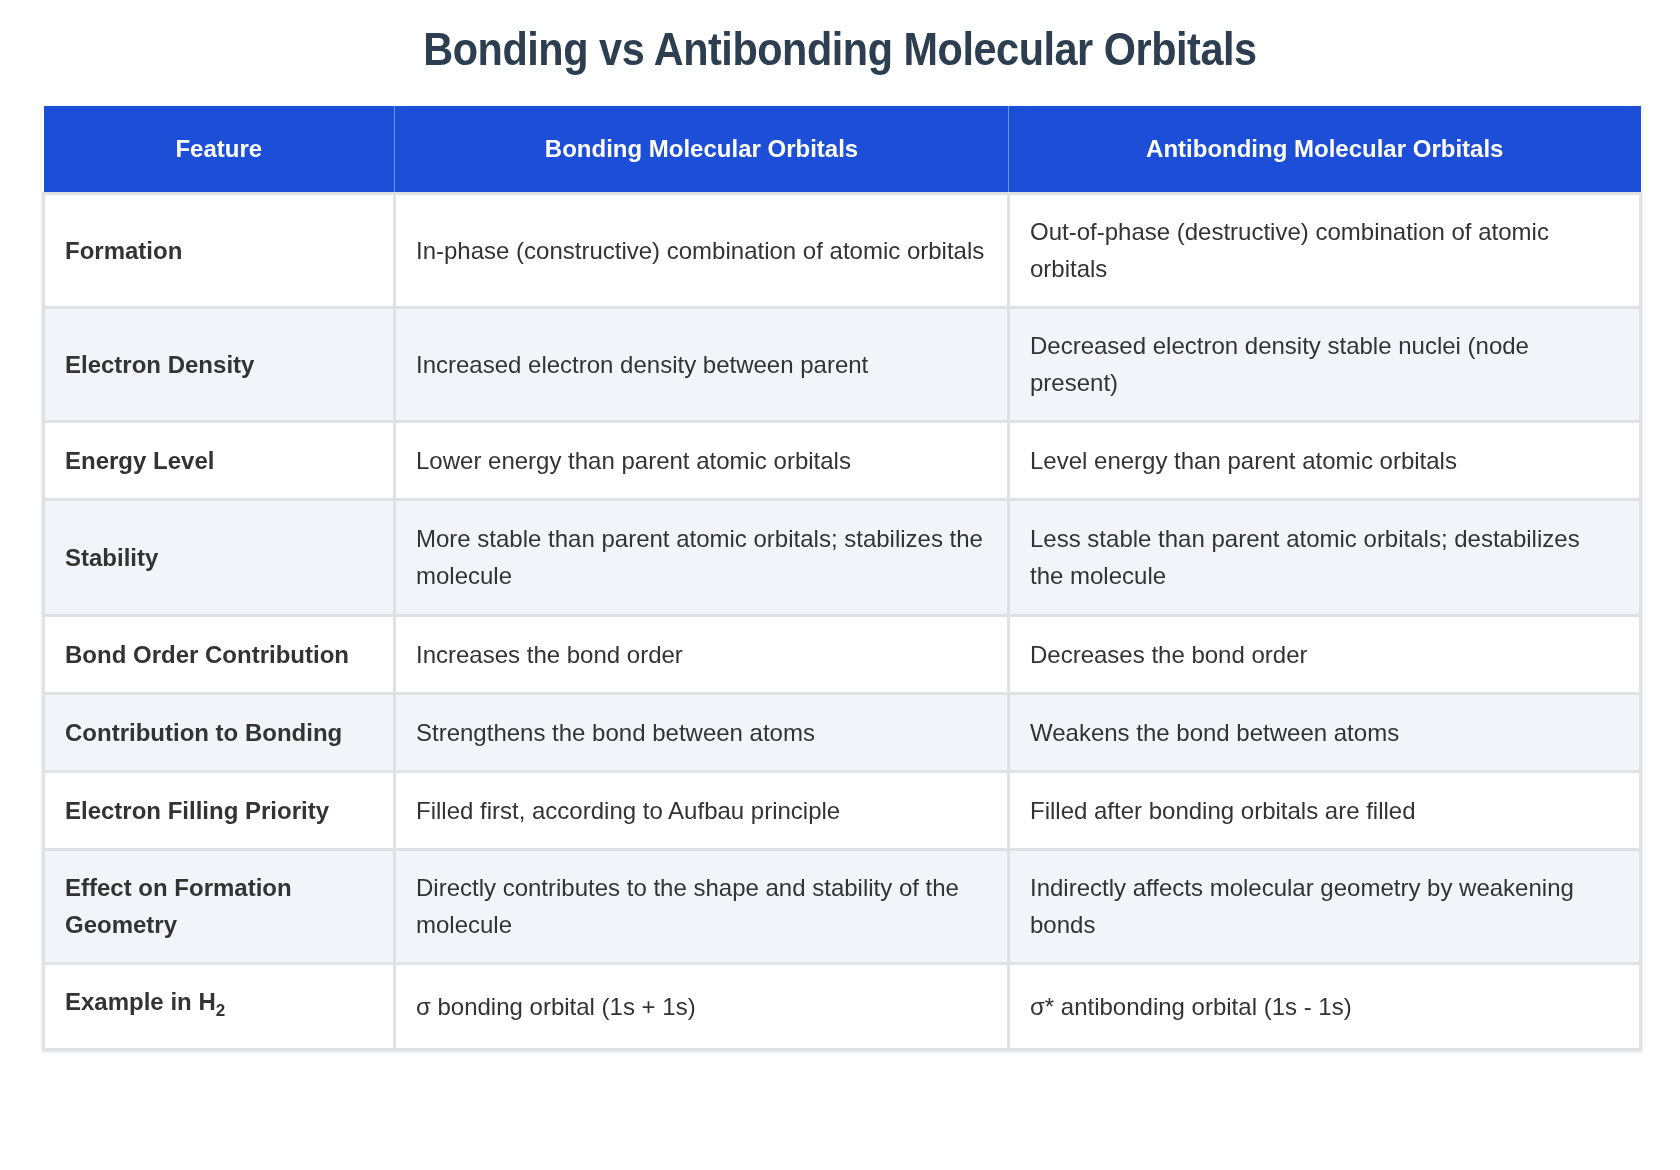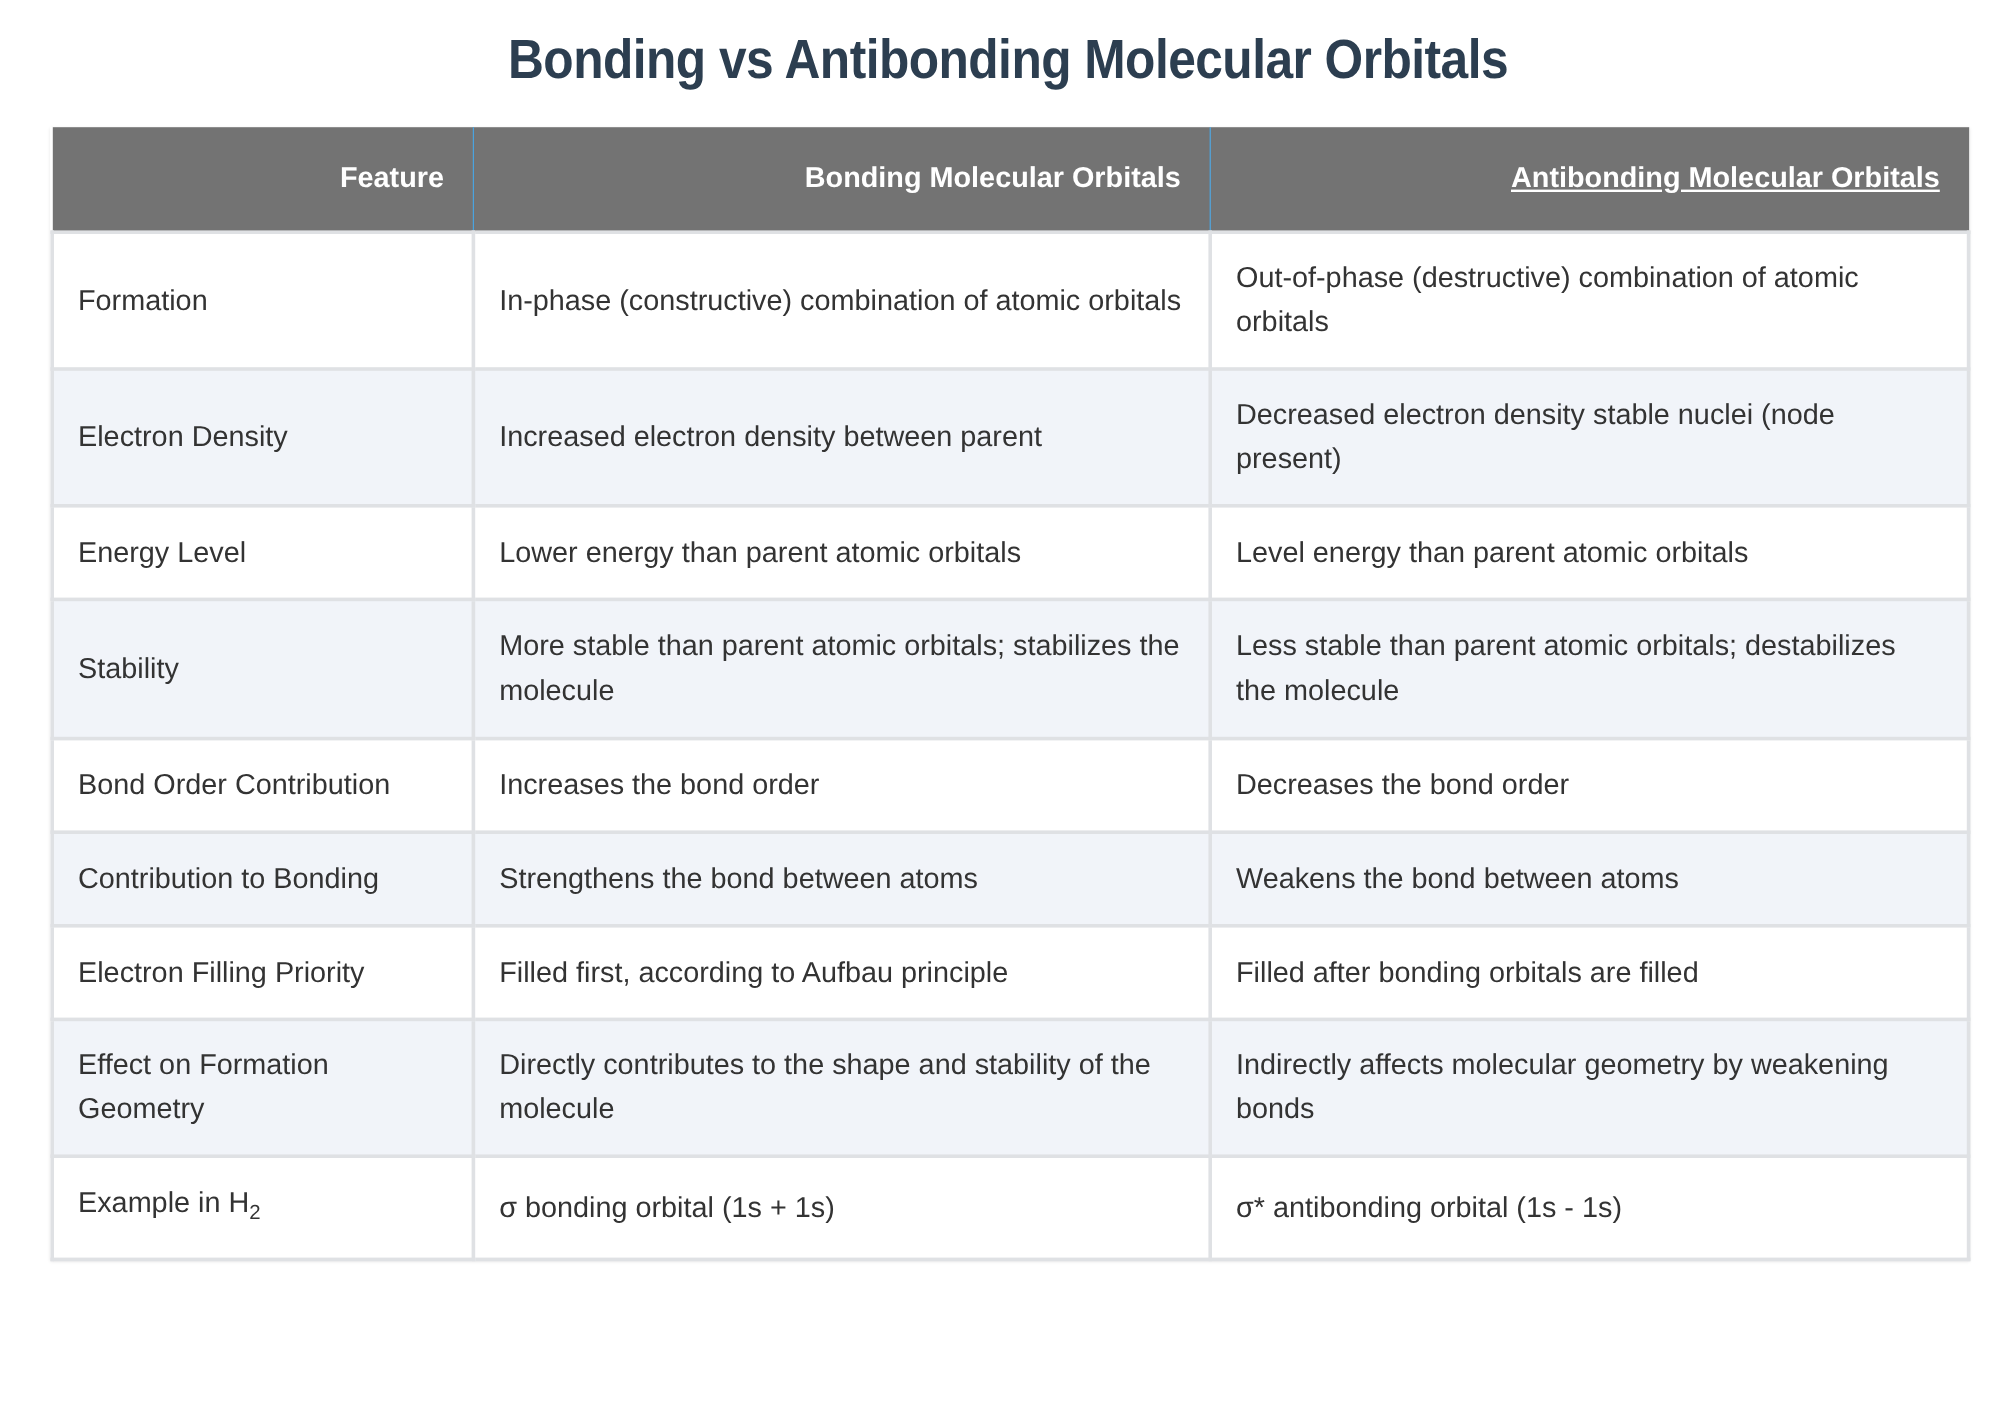--- a/index.html
+++ b/index.html
@@ -4,27 +4,27 @@
 <style>
   html, body { margin: 0; padding: 0; background: #ffffff; }
   body { width: 1680px; height: 1170px; position: relative; overflow: hidden;
          font-family: "Liberation Sans", "DejaVu Sans", sans-serif; color: #333333; }
   .title { position: absolute; left: 0; top: 22px; width: 1680px; text-align: center;
            font-size: 46px; font-weight: bold; color: #2c3e50; letter-spacing: -0.5px;
            font-family: "Liberation Sans", sans-serif; transform: scaleX(0.9); }
   table { position: absolute; left: 42px; top: 106px; width: 1597px;
           border-collapse: collapse; table-layout: fixed; box-shadow: 0 1px 3px rgba(0,0,0,0.12); }
   col.c1 { width: 351px; } col.c2 { width: 614px; } col.c3 { width: 632px; }
-  thead th { background: #737373; color: #ffffff; text-align: right; font-size: 24px;
+  thead th { background: #1d4ed8; color: #ffffff; text-align: center; font-size: 24px;
              font-weight: bold; height: 87px; padding: 0 24px; box-sizing: border-box;
              border-right: 1px solid #4aa3df; }
-  thead th:last-child { border-right: none; text-decoration: underline; }
+  thead th:last-child { border-right: none; }
   tbody td { font-size: 24px; line-height: 37px; padding: 16px 20px; vertical-align: middle;
              border: 3px solid #dfe1e4; box-sizing: border-box; }
-  tbody td.feat { font-weight: normal; color: #333333; }
+  tbody td.feat { font-weight: bold; color: #333333; }
   tbody tr:nth-child(odd) td { background: #ffffff; }
   tbody tr:nth-child(even) td { background: #f1f4f9; }
   sub { font-size: 17px; vertical-align: -6px; }
 </style>
 </head>
 <body>
 
 <div class="title">Bonding vs Antibonding Molecular Orbitals</div>
 
 <table>

